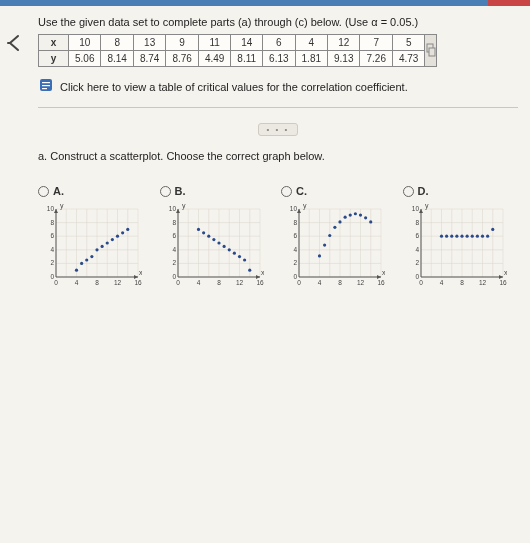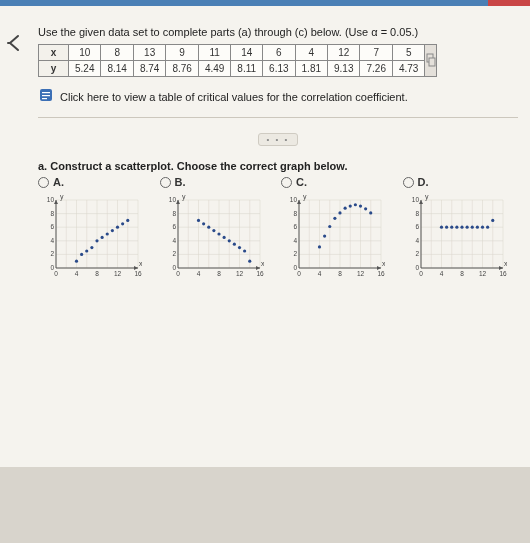--- a/index.html
+++ b/index.html
@@ -11,22 +11,22 @@
       overflow: hidden;
       font-size: 11px;
       color: #333;
     }
     .top-bar {
       height: 6px;
       background: linear-gradient(to right, #4a7fb5 0%, #4a7fb5 92%, #c94545 92%, #c94545 100%);
     }
     .content {
       background: #f5f3ee;
-      padding: 20px 12px;
-      height: 461px;
+      padding: 10px 12px;
+      height: 537px;
       position: relative;
     }
     .back-nav {
       position: absolute;
       left: 6px;
       top: 28px;
       cursor: pointer;
     }
     .main-area {
       margin-left: 26px;
@@ -84,23 +84,22 @@
       font-size: 8px;
       letter-spacing: 2px;
       color: #888;
     }
     hr.thin {
       border: none;
       border-top: 1px solid #ccc7bd;
       margin: 0 0 14px 0;
     }
     .question-text {
-      margin-bottom: 4px;
+      margin-bottom: 23px;
       color: #222;
-      font-weight: bold;
     }
     .answer-row {
       display: flex;
       gap: 6px;
       align-items: flex-start;
     }
     .answer-opt {
       flex: 1;
       display: flex;
       flex-direction: column;
@@ -162,21 +161,21 @@
         <td>5</td>
         <td class="extra-col" rowspan="2">
           <svg width="10" height="20" viewBox="0 0 10 20">
                 <rect x="1" y="4" width="6" height="8" fill="none" stroke="#888"></rect>
                 <rect x="3" y="8" width="6" height="8" fill="#e4e0da" stroke="#888"></rect>
               </svg>
         </td>
       </tr>
       <tr>
         <th>y</th>
-        <td>5.24</td>
+        <td>5.06</td>
         <td>8.14</td>
         <td>8.74</td>
         <td>8.76</td>
         <td>4.49</td>
         <td>8.11</td>
         <td>6.13</td>
         <td>1.81</td>
         <td>9.13</td>
         <td>7.26</td>
         <td>4.73</td>

